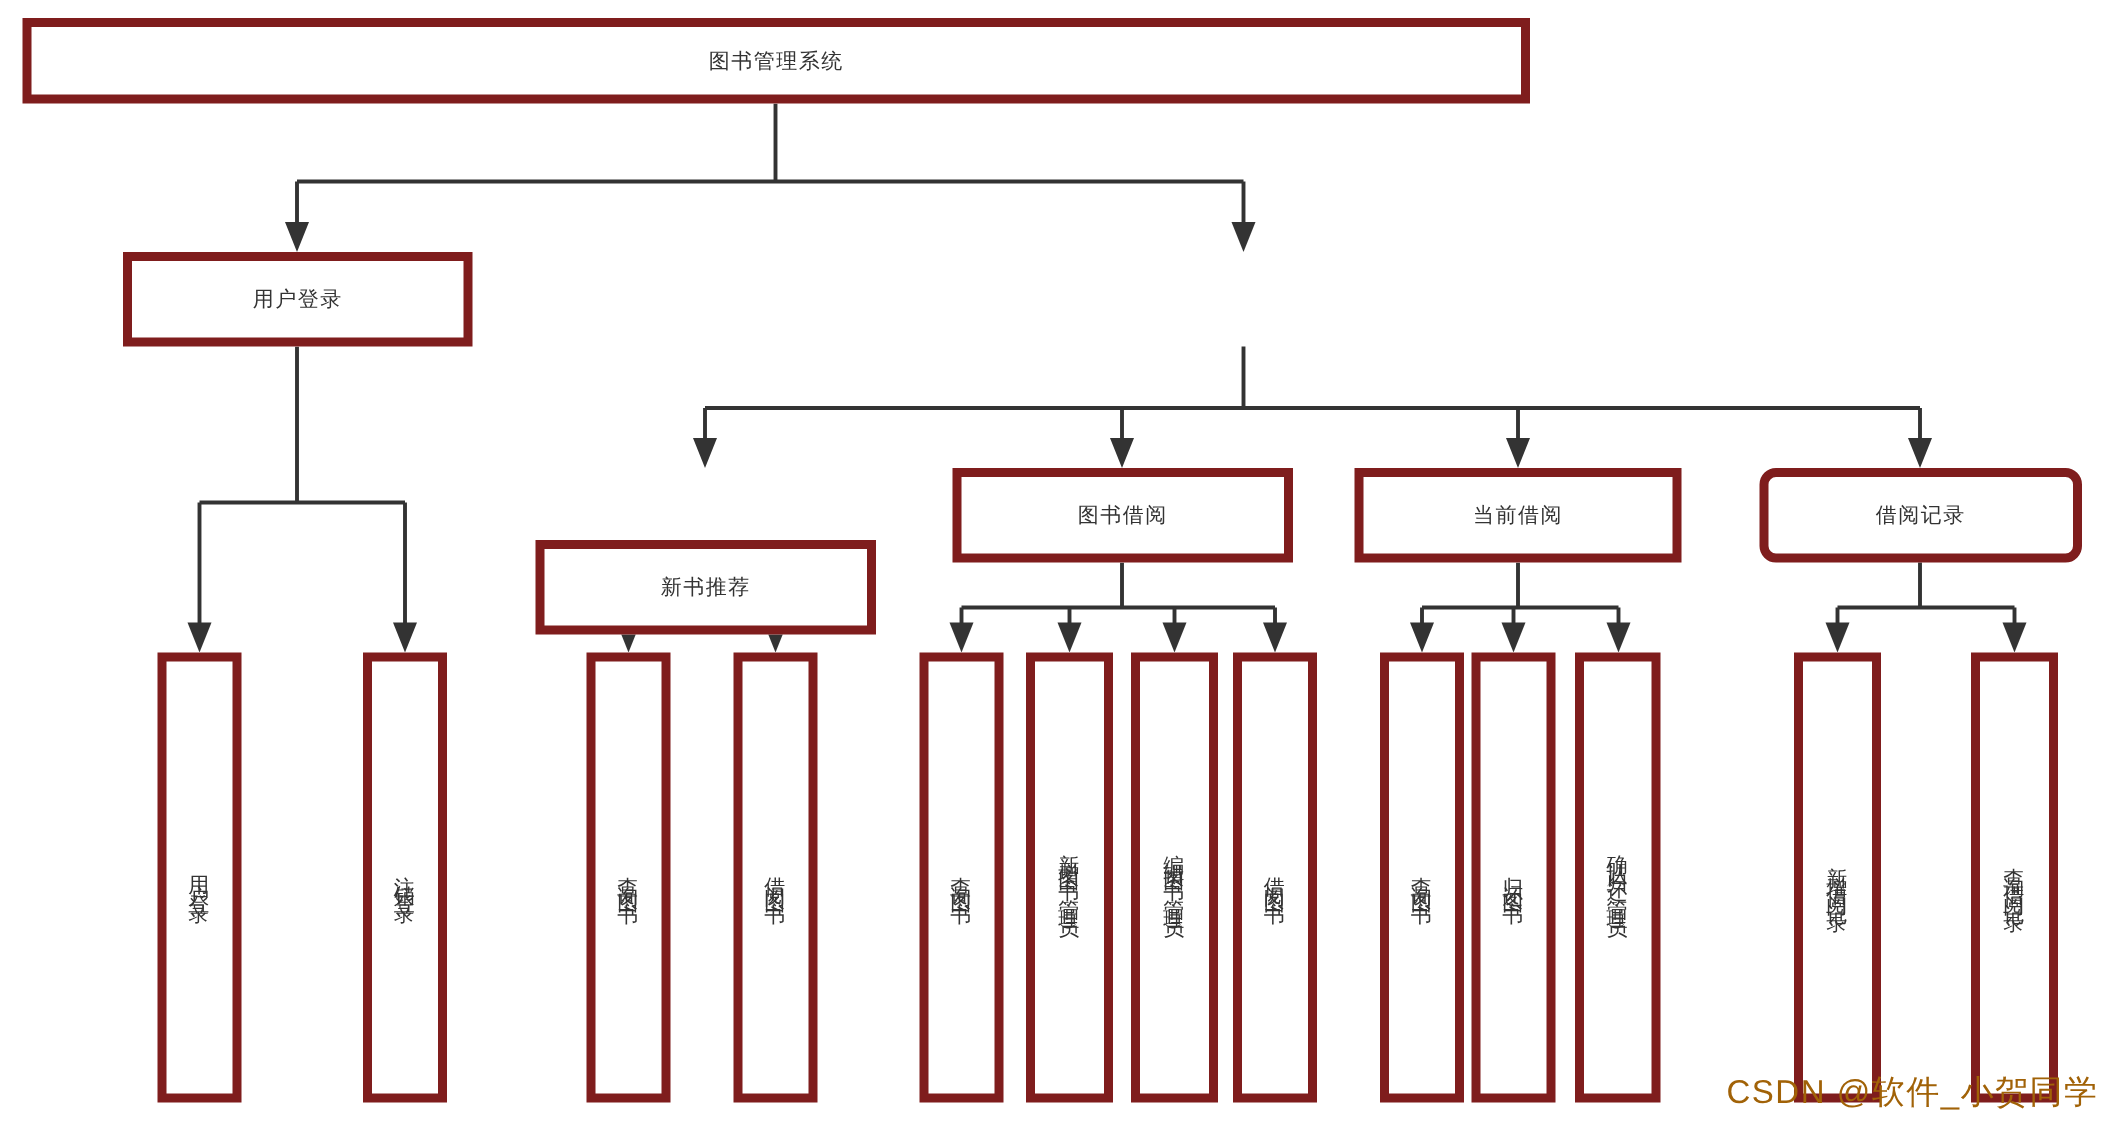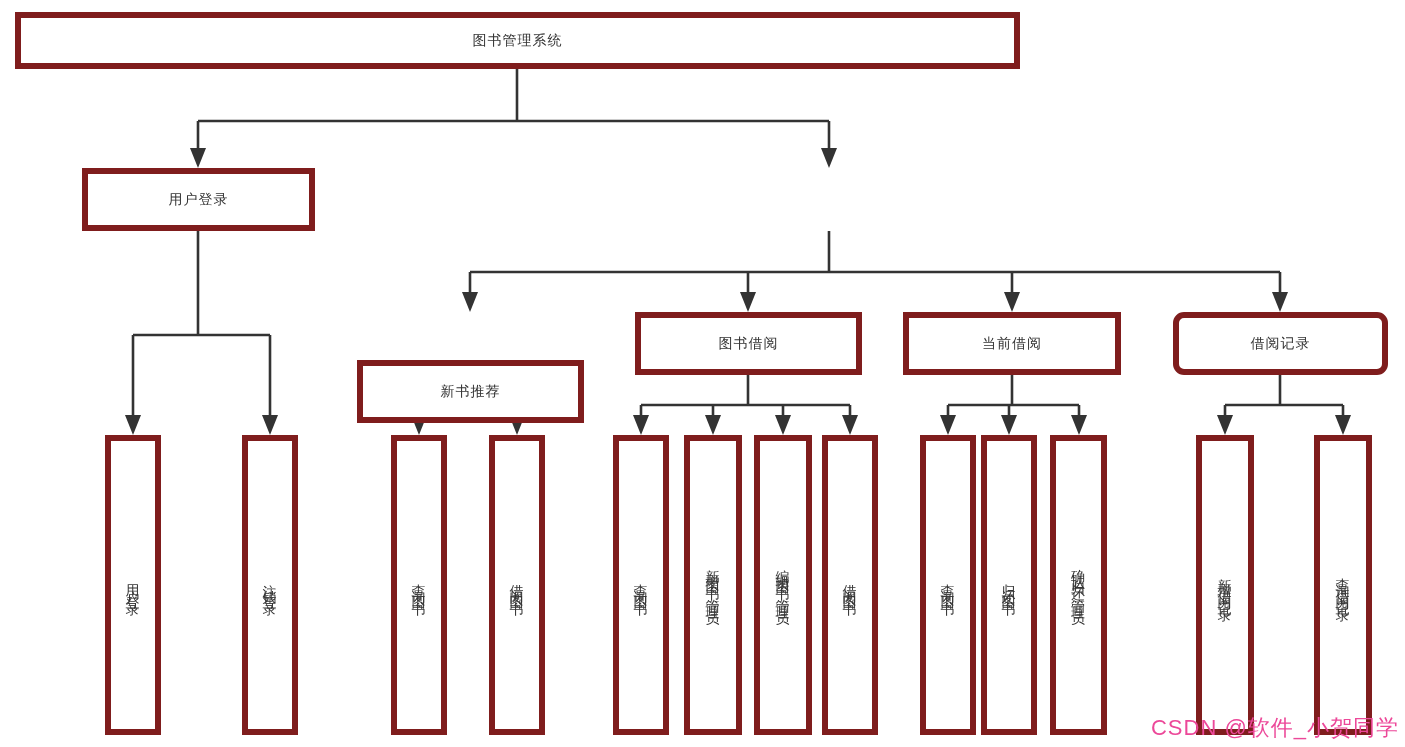--- a/index.html
+++ b/index.html
@@ -39,21 +39,21 @@
     writing-mode: vertical-rl;
     text-orientation: upright;
     letter-spacing: 6px;
     line-height: 1;
   }
   .watermark {
     position: absolute;
     right: 6px;
     bottom: 4px;
     font-size: 22px;
-    color: #ec4899;
+    color: #a16207;
     letter-spacing: 1px;
     z-index: 3;
     white-space: nowrap;
   }
 </style>
 </head>
 <body>
 
 <div class="canvas">
 

